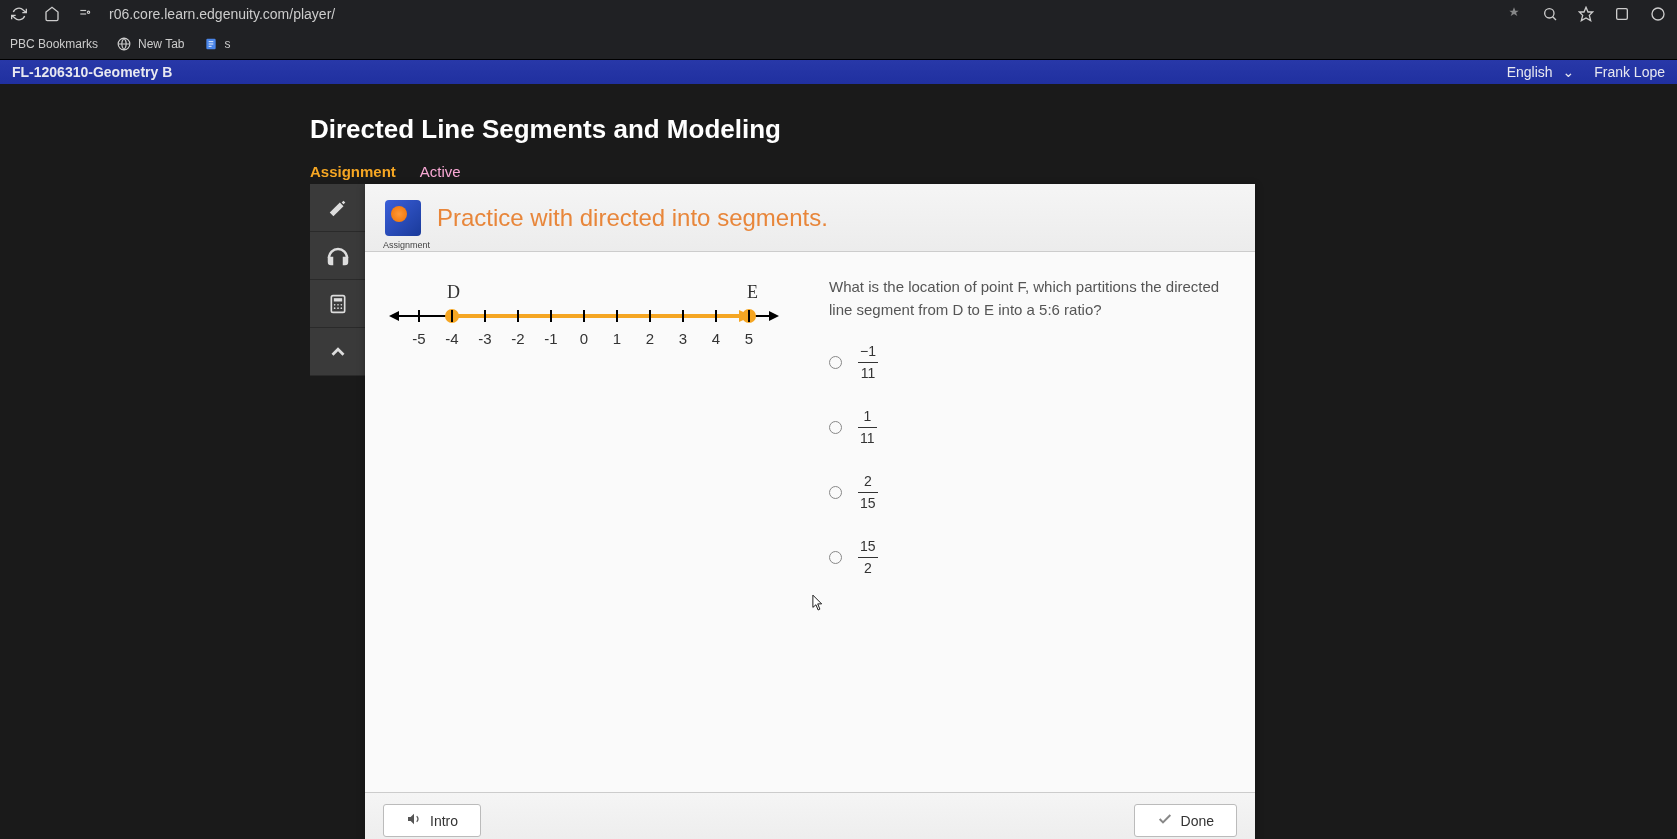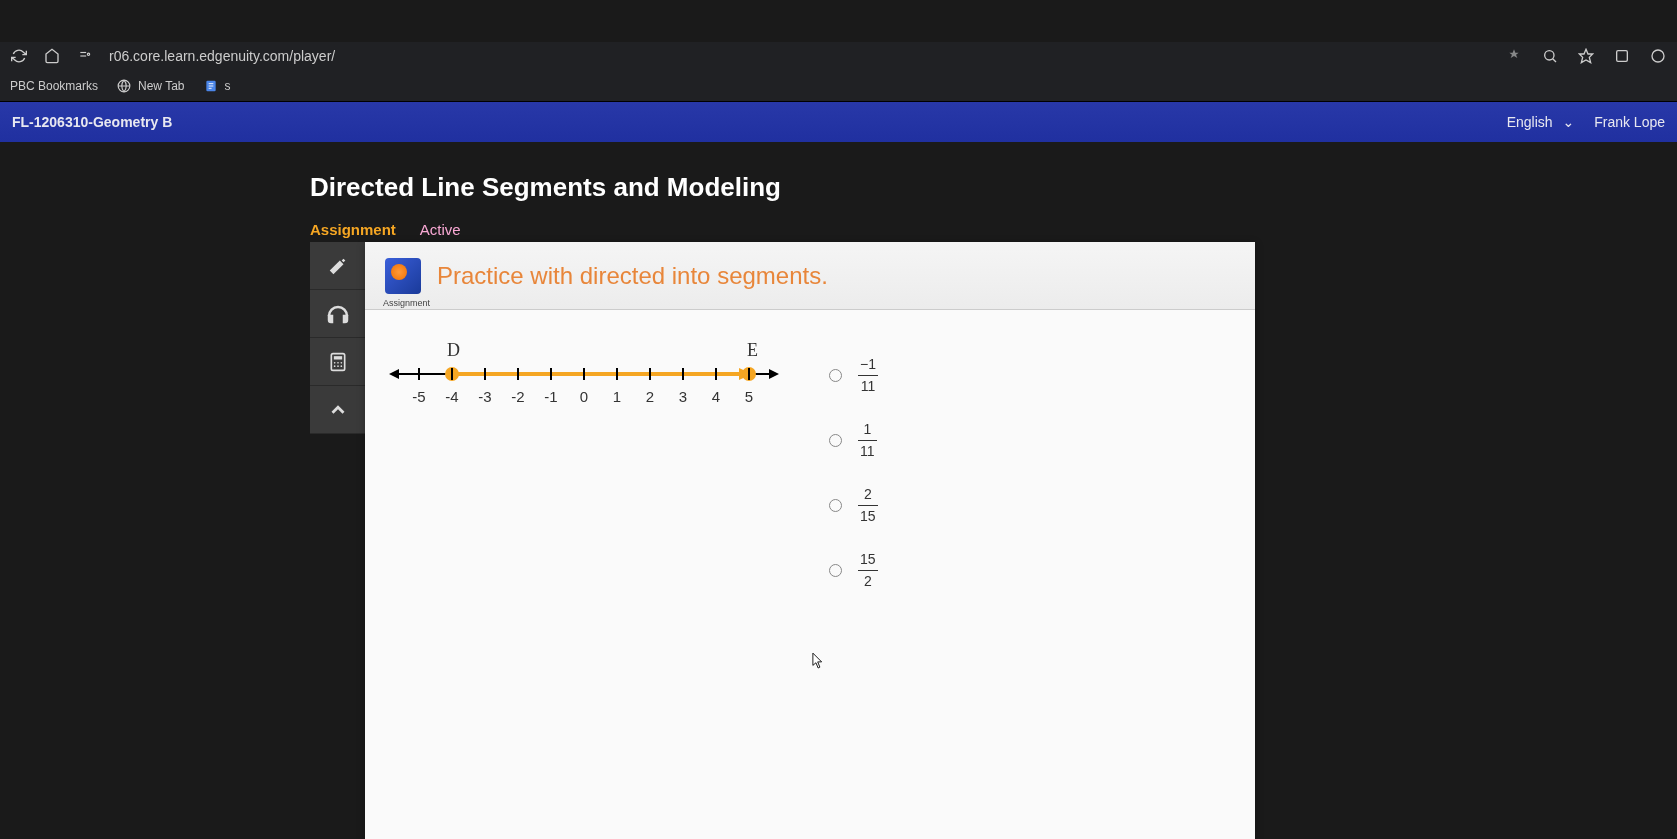--- a/index.html
+++ b/index.html
@@ -12,41 +12,40 @@
       position: relative;
     }
     .browser-top {
       background: #202124;
       height: 28px;
       display: flex;
       align-items: center;
       padding: 0 10px;
       gap: 15px;
       color: #bbb;
-      margin-top: 42px;
     }
     .browser-icon { width: 18px; height: 18px; display: inline-flex; align-items: center; justify-content: center; color: #ccc; }
     .url-text { color: #ccc; font-size: 14px; flex: 1; }
     .right-icons { display: flex; gap: 18px; margin-left: auto; }
     .bookmarks-bar {
       background: #202124;
       height: 32px;
       display: flex;
       align-items: center;
       padding: 0 10px;
       gap: 18px;
       color: #ccc;
       font-size: 12px;
       border-bottom: 1px solid #000;
     }
     .bm-item { display: flex; align-items: center; gap: 6px; }
     .bm-icon { width: 16px; height: 16px; display: inline-flex; align-items: center; justify-content: center; }
     .course-bar {
       background: linear-gradient(#2838a8, #2030a0);
-      height: 40px;
+      height: 24px;
       display: flex;
       align-items: center;
       padding: 8px 12px;
       color: #e8e8f0;
       font-size: 14px;
       justify-content: space-between;
     }
     .course-right { display: flex; gap: 20px; align-items: center; margin-left: 18px; }
     .content-area {
       background: #1a1a1a;
@@ -356,20 +355,21 @@
                 <text x="261" y="48">2</text>
                 <text x="294" y="48">3</text>
                 <text x="327" y="48">4</text>
                 <text x="360" y="48">5</text>
               </g>
           </svg>
         </div>
       </div>
 
       <div class="question-area">
+        <div>What is the location of point F, which partitions the directed line segment from D to E into a 5:6 ratio?</div>
         <div class="options" id="options-container">
             <div class="option">
               <span class="radio"></span>
               <span class="fraction">
                 <span class="num">−1</span>
                 <span class="den">11</span>
               </span>
             </div>
             <div class="option">
               <span class="radio"></span>

